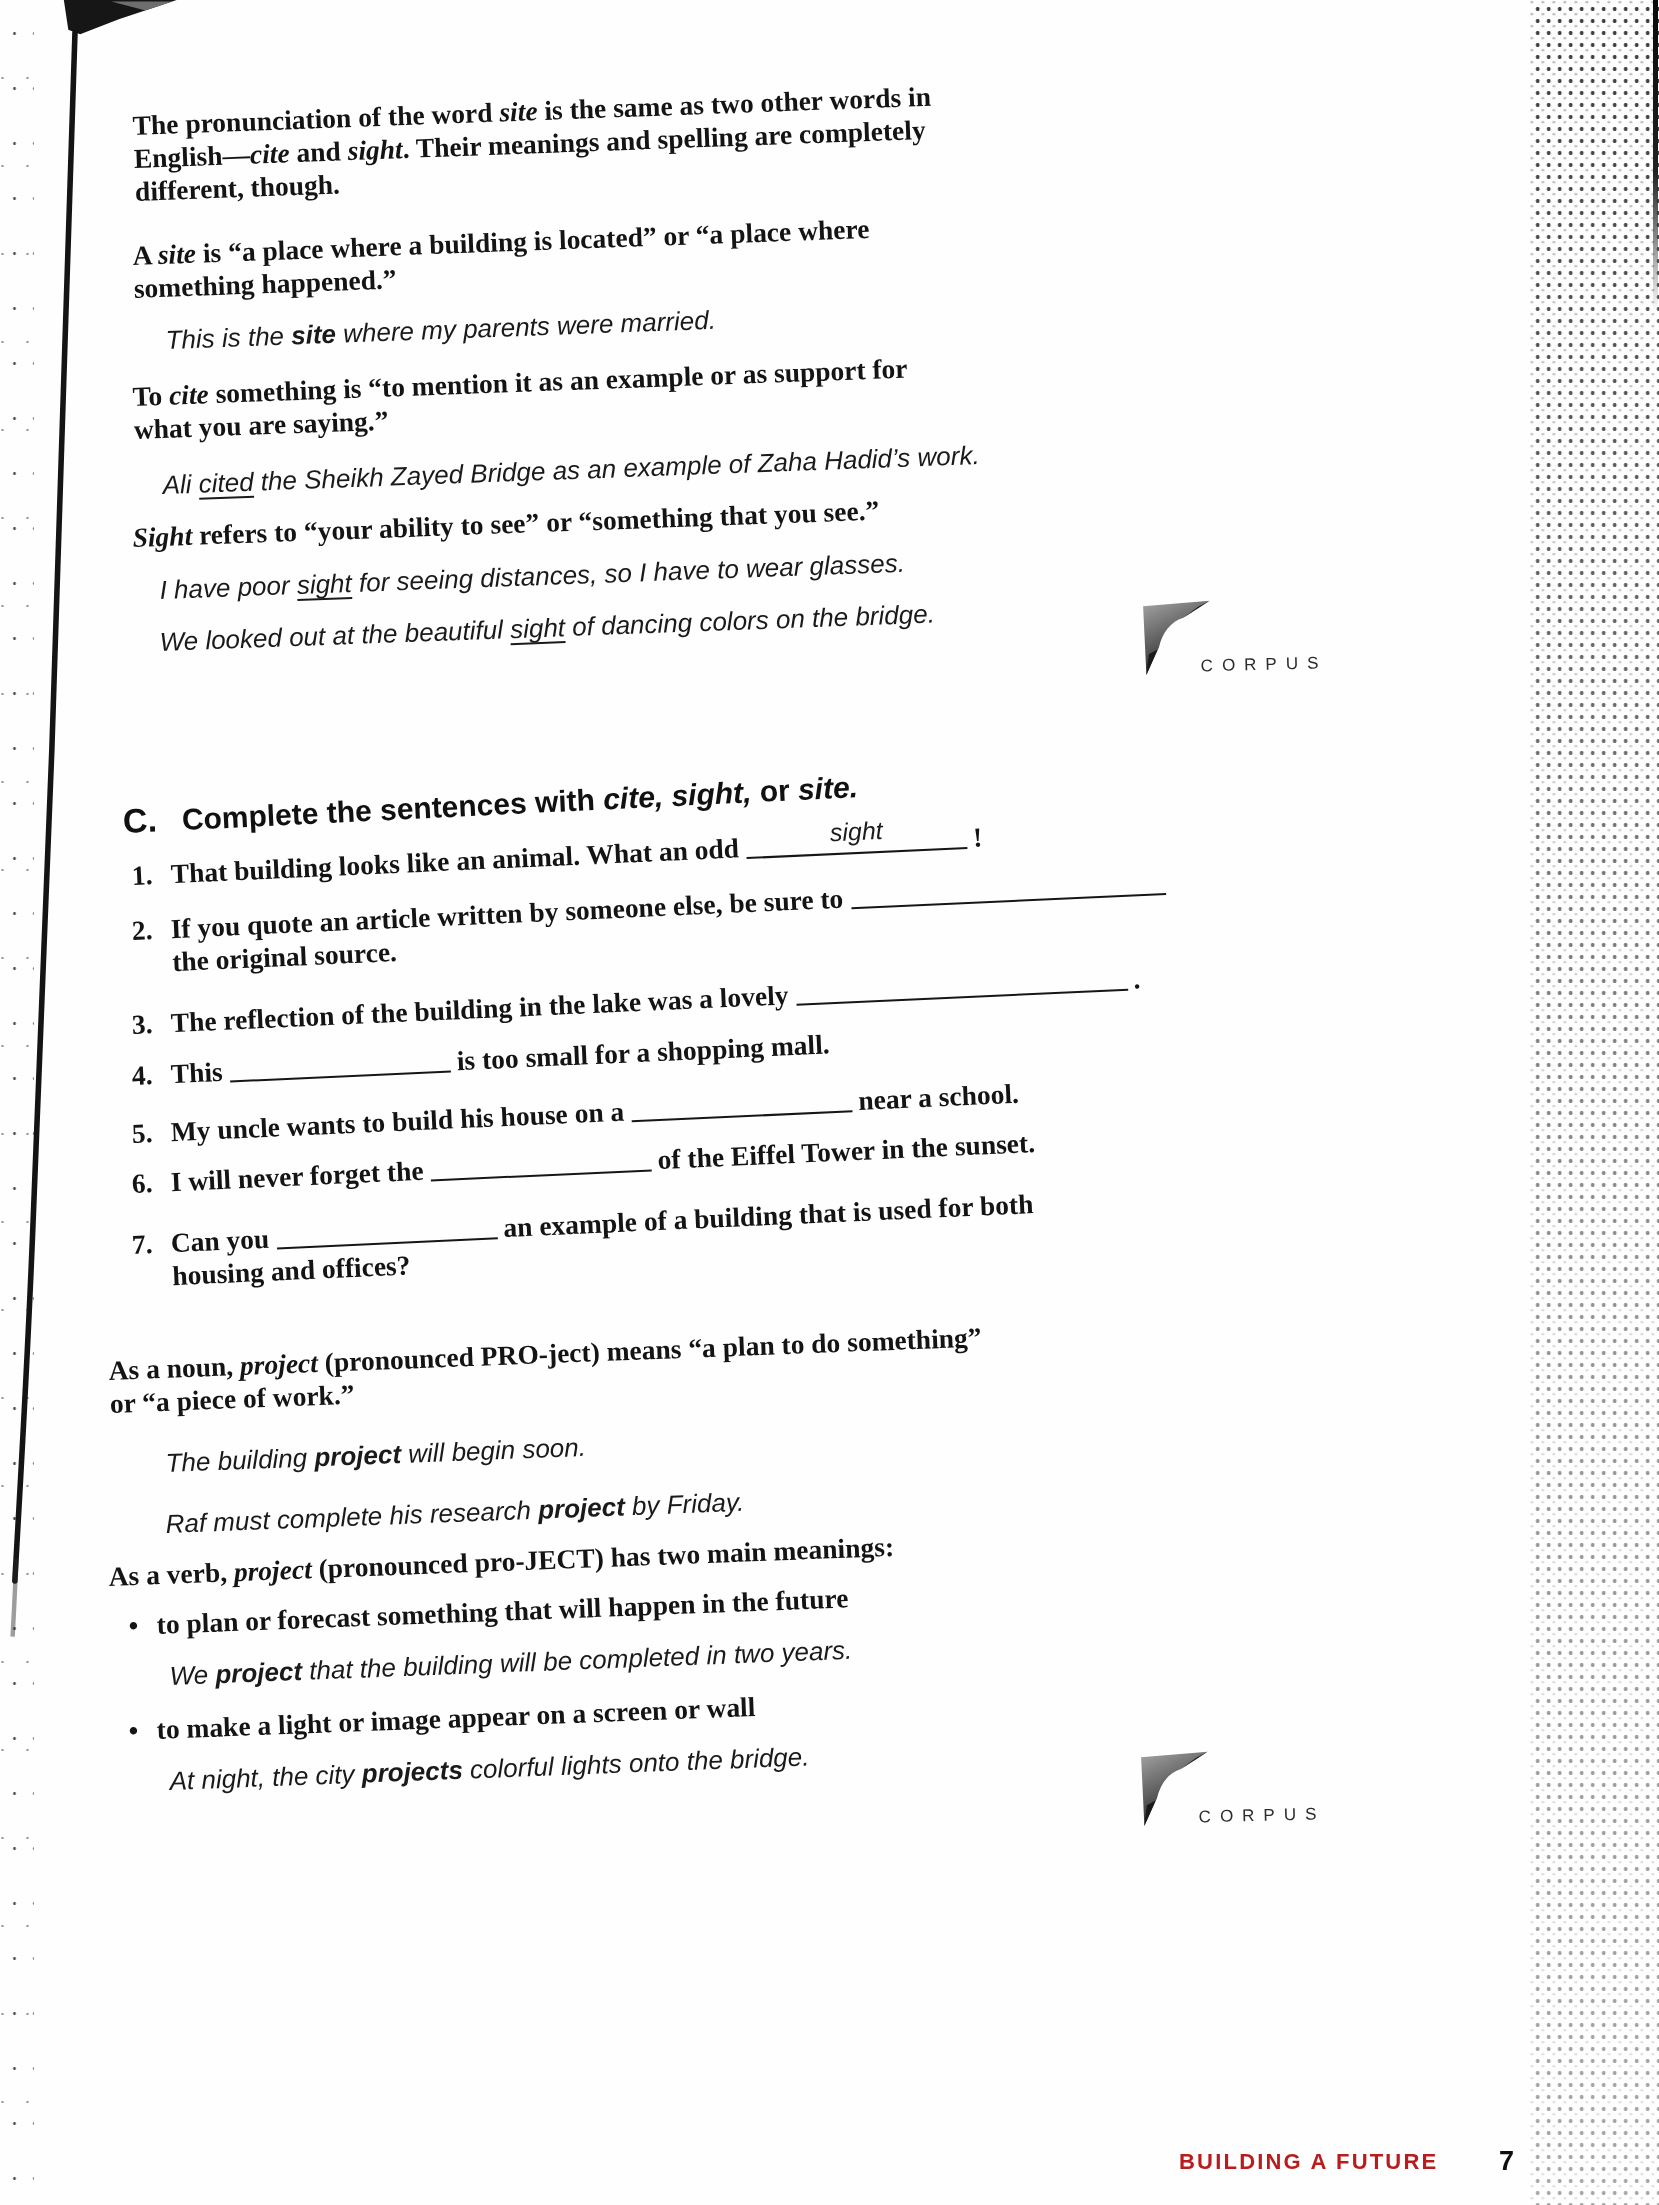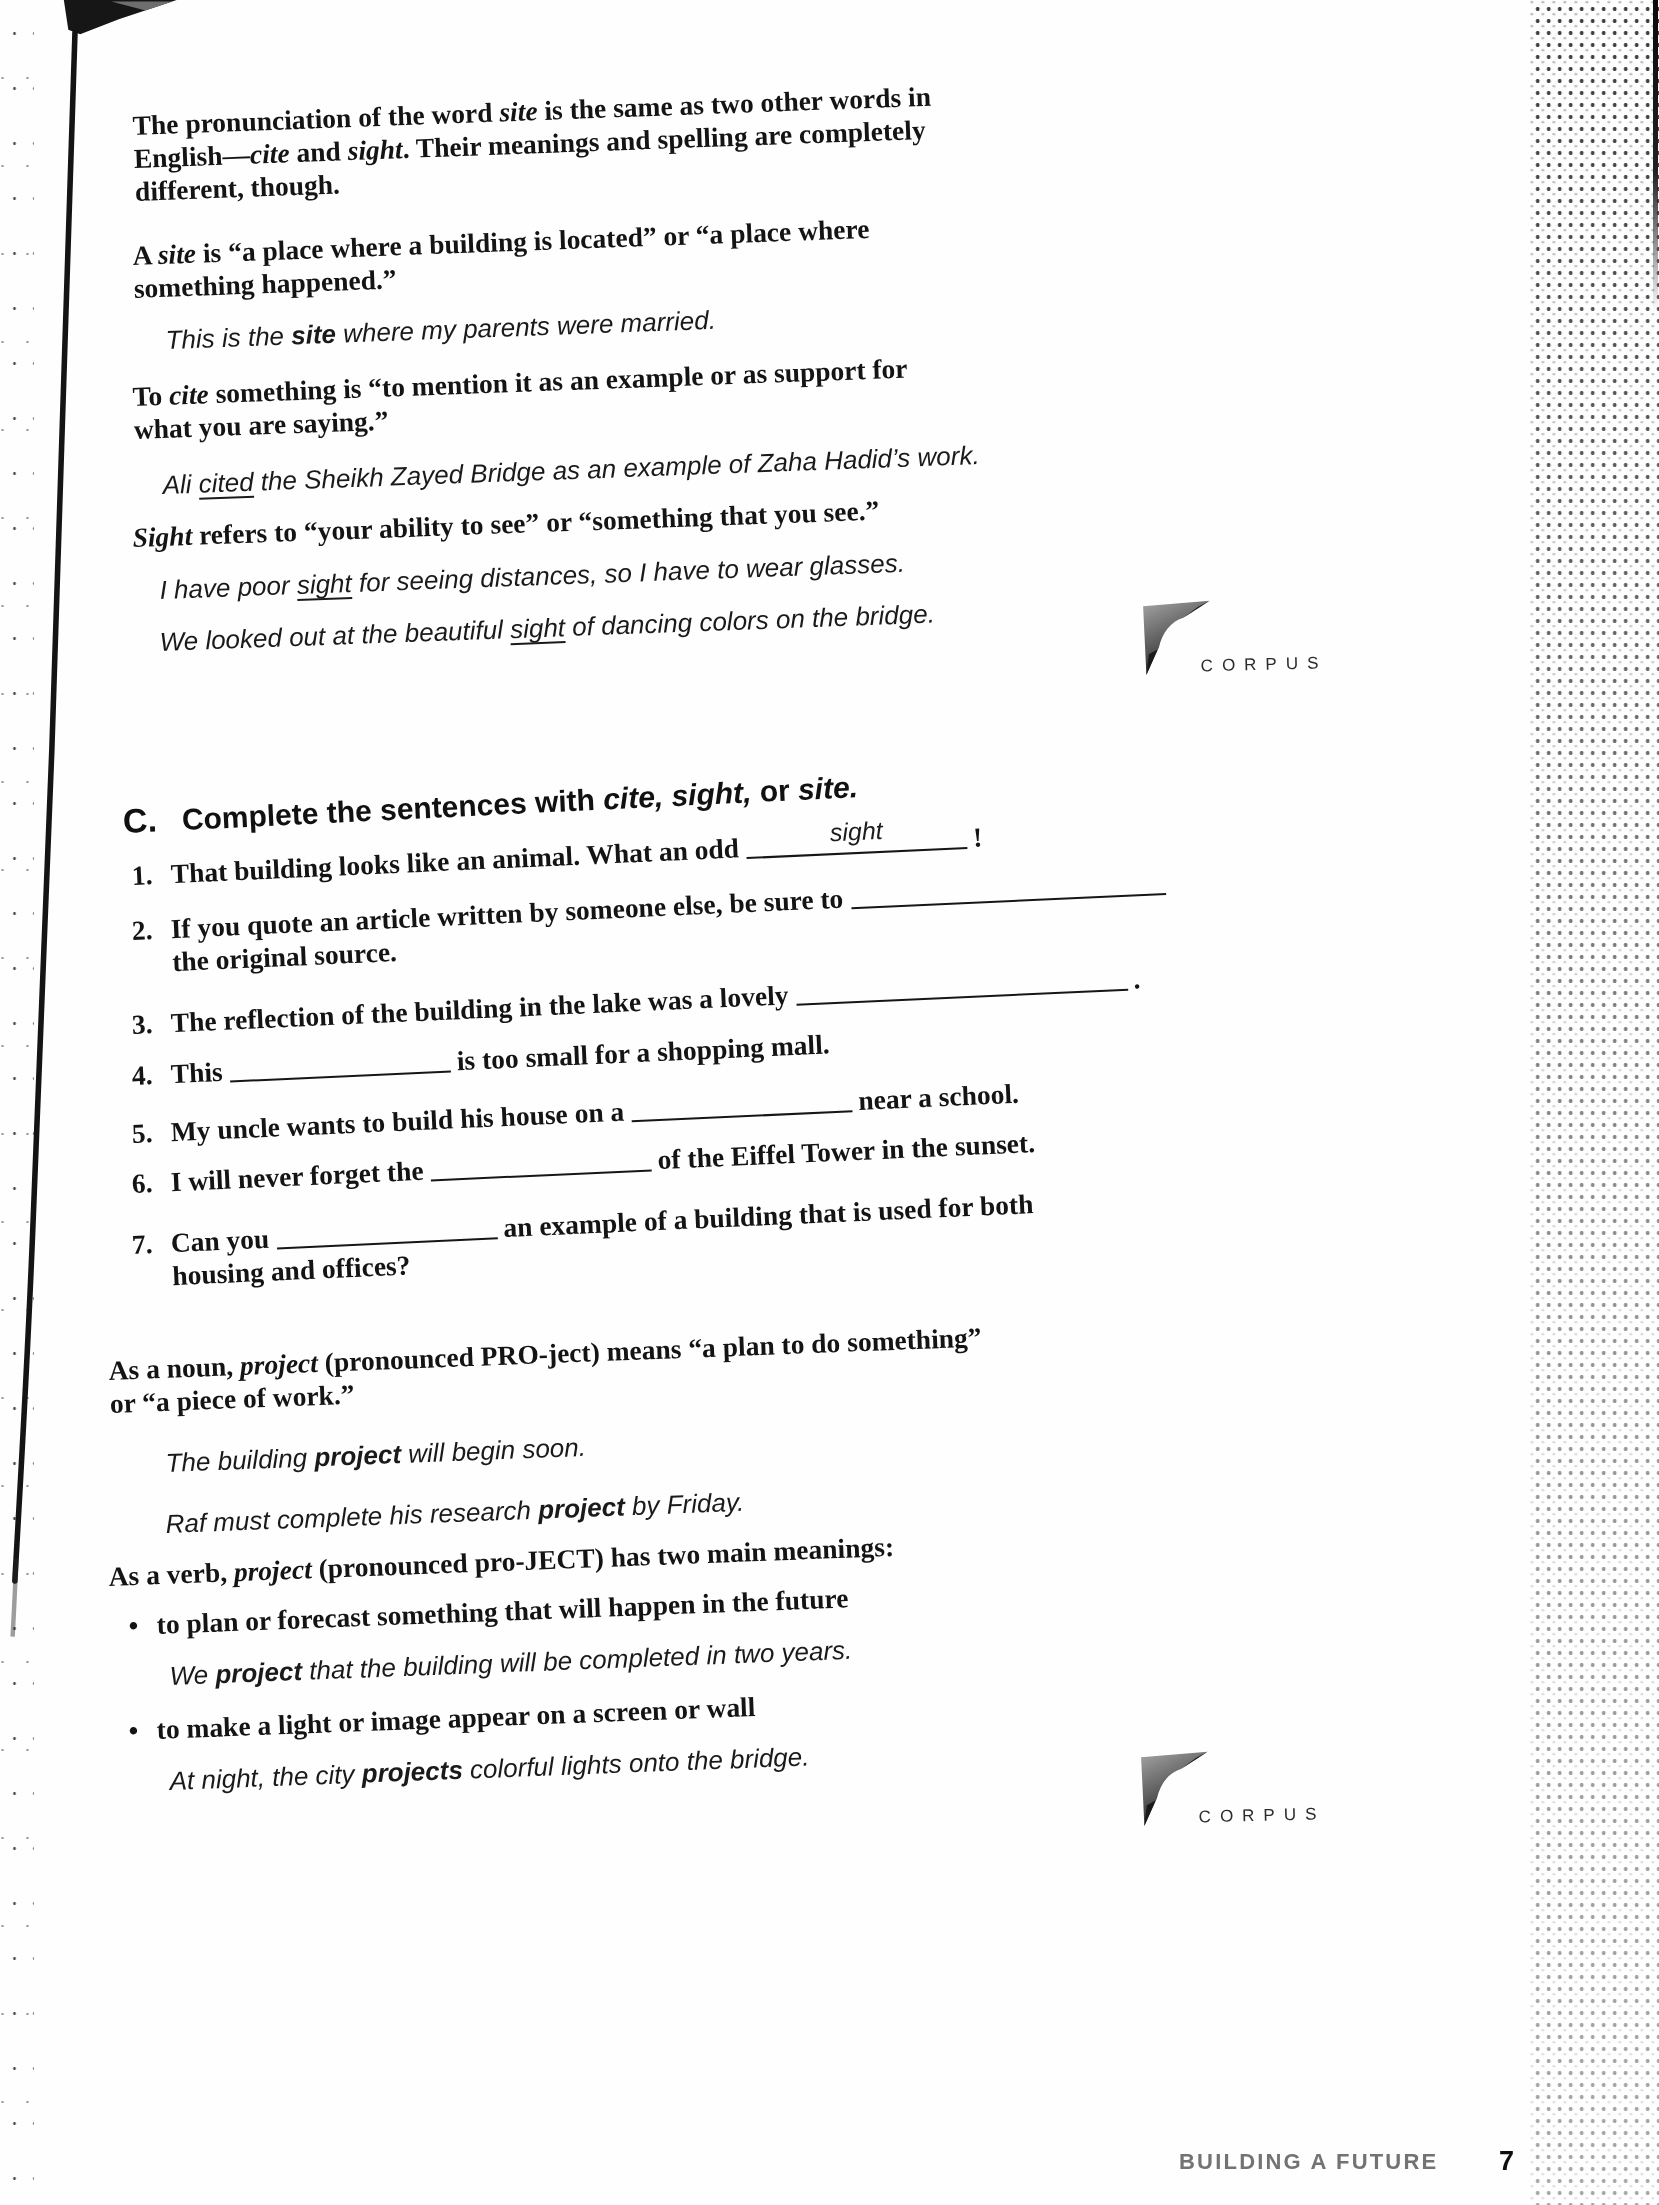--- a/index.html
+++ b/index.html
@@ -22,21 +22,21 @@
          margin:0 6px -1.5px 7.4px;}
   .w300{width:221px}.w420{width:315px}.w445{width:332px}
   .blank .answer{position:absolute;left:0;right:0;bottom:6px;text-align:center;
                  font:italic 25px "Liberation Sans",sans-serif;font-weight:normal;color:#1c1c1c;}
   .bullet-line{transform:rotate(-2.2deg);transform-origin:0 0;white-space:nowrap;
                font:bold 27.5px/33px "Liberation Serif",serif;color:#141414;}
   .bullet-line .dot{display:inline-block;width:28px;font-weight:bold;}
   .corpus{display:flex;align-items:flex-end;transform:rotate(-1.5deg);transform-origin:0 0;}
   .corpus-text{font:normal 17px "Liberation Sans",sans-serif;letter-spacing:9px;color:#2c2c2c;
                margin-left:-16.3px;margin-bottom:1.5px;}
-  .footer-title{font:bold 22px "Liberation Sans",sans-serif;letter-spacing:2.2px;color:#737373;white-space:nowrap;}
+  .footer-title{font:bold 22px "Liberation Sans",sans-serif;letter-spacing:2.2px;color:#b91c1c;white-space:nowrap;}
   .page-num{font:bold 27px "Liberation Sans",sans-serif;color:#0e0e0e;}
   
   #dotband{left:1530px;top:0;width:129px;height:2205px;
     background-image:
       radial-gradient(circle, rgba(25,25,25,.85) 1.7px, rgba(25,25,25,0) 2.2px),
       radial-gradient(circle, rgba(70,70,70,.35) 1.2px, rgba(70,70,70,0) 1.6px);
     background-size:11px 12px,11px 12px;background-position:2.2px 3px,7.4px 8.2px;}
   #dotband-fade{left:1530px;top:0;width:129px;height:2205px;
     background:linear-gradient(180deg, rgba(255,255,255,0) 0%, rgba(254,254,254,.45) 60%, rgba(254,254,254,.55) 100%);}
   #edge-sliver{left:1653px;top:0;width:4.5px;height:312px;

